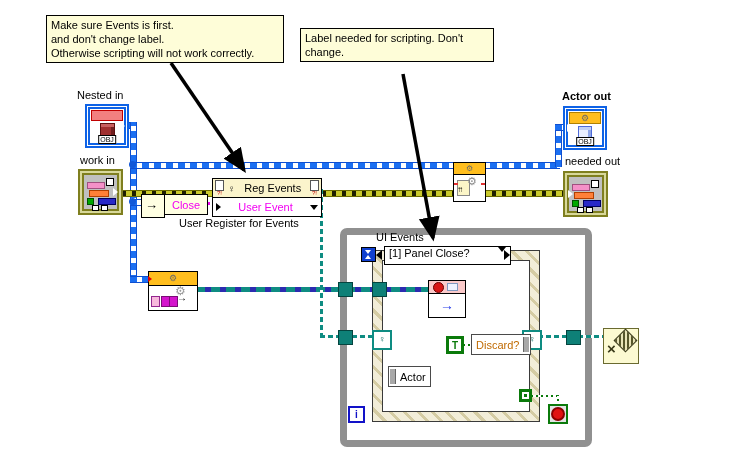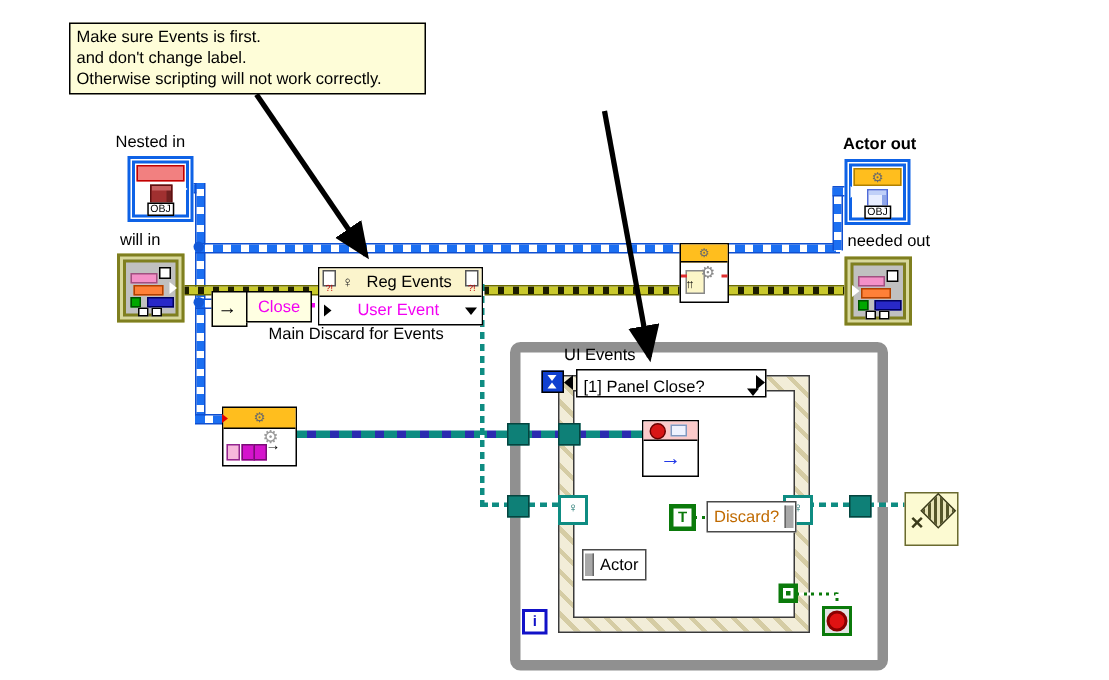--- a/index.html
+++ b/index.html
@@ -79,32 +79,34 @@
   <div class="tunnel t-teal" style="left:566px;top:330px;"></div>
   <div class="tunnel" style="left:519px;top:389px;background:#0b7a0b;">
     <div class="abs" style="left:3px;top:3px;width:7px;height:7px;background:#fff;">
       <div class="abs" style="left:2px;top:2px;width:3px;height:3px;background:#0b7a0b;"></div>
     </div>
   </div>
 
   <div class="comment" style="left:46px;top:15px;width:228px;">Make sure Events is first.
 and don't change label.
 Otherwise scripting will not work correctly.</div>
+  <div class="comment" style="left:300px;top:28px;width:184px;">Label needed for scripting. Don't
+change.</div>
 
   <div class="lbl" style="left:77px;top:89px;">Nested in</div>
   <div class="term-blue" style="left:85px;top:104px;">
     <div class="in2">
       <div class="abs" style="left:1px;top:1px;width:30px;height:9px;background:#f28080;border:1px solid #c00000;"></div>
       <div class="abs" style="left:10px;top:14px;width:13px;height:11px;background:#a03030;border:1px solid #5c1010;box-shadow:inset 0 3px 0 #c86060, inset -3px 0 0 #702020;"></div>
       <div class="objtag">OBJ</div>
       <div class="tri" style="right:-1px;top:13px;border-top:4px solid transparent;border-bottom:4px solid transparent;border-left:5px solid #fff;"></div>
     </div>
   </div>
 
-  <div class="lbl" style="left:80px;top:154px;">will in</div>
+  <div class="lbl" style="left:80px;top:154px;">work in</div>
   <div class="term-err" style="left:78px;top:169px;">
     <div class="in2">
       <div class="abs" style="left:22px;top:3px;width:6px;height:6px;background:#fff;border:1px solid #000;"></div>
       <div class="abs" style="left:3px;top:7px;width:16px;height:5px;background:#f490c8;border:1px solid #a05080;"></div>
       <div class="abs" style="left:5px;top:15px;width:18px;height:5px;background:#ff8038;border:1px solid #b04000;"></div>
       <div class="abs" style="left:14px;top:23px;width:16px;height:5px;background:#2828c8;border:1px solid #000060;"></div>
       <div class="abs" style="left:3px;top:23px;width:5px;height:5px;background:#00a800;border:1px solid #005000;"></div>
       <div class="abs" style="left:8px;top:30px;width:5px;height:4px;background:#fff;border:1px solid #000;"></div>
       <div class="abs" style="left:17px;top:30px;width:5px;height:4px;background:#fff;border:1px solid #000;"></div>
       <div class="tri" style="right:-1px;top:13px;border-top:4px solid transparent;border-bottom:4px solid transparent;border-left:5px solid #fff;"></div>
@@ -156,21 +158,21 @@
         <div class="pgic"></div>
           <div class="qex">?!</div>
       </div>
     </div>
     <div style="height:18px;background:#fff;display:flex;align-items:center;padding:0 3px;">
       <div class="tri" style="position:static;border-top:4px solid transparent;border-bottom:4px solid transparent;border-left:5px solid #000;"></div>
       <span style="flex:1;text-align:center;color:#f200f2;">User Event</span>
       <div class="tri" style="position:static;border-left:4px solid transparent;border-right:4px solid transparent;border-top:5px solid #000;"></div>
     </div>
   </div>
-  <div class="lbl" style="left:179px;top:217px;">Main Discard for Events</div>
+  <div class="lbl" style="left:179px;top:217px;">User Register for Events</div>
 
   <div class="node" style="left:453px;top:162px;width:31px;height:38px;">
     <div class="banner" style="height:11px;background:#ffbe1e;">
       <span class="gear" style="font-size:8px;">⚙</span>
     </div>
     <div style="position:relative;height:25px;">
       <div class="abs" style="left:3px;top:5px;width:11px;height:14px;background:#fcf6c8;border:1px solid #888;"></div>
       <span class="abs" style="left:13px;top:0px;font-size:11px;color:#8a8a8a;">⚙</span>
       <div class="abs" style="left:0px;top:8px;width:4px;height:2px;background:#e03030;"></div>
       <div class="abs" style="right:0px;top:8px;width:4px;height:2px;background:#e03030;"></div>
@@ -191,21 +193,21 @@
     </div>
     <div class="tri" style="left:-1px;top:4px;border-top:3px solid transparent;border-bottom:3px solid transparent;border-left:4px solid #e00000;"></div>
   </div>
 
   <div class="lbl" style="left:376px;top:231px;">UI Events</div>
   <div class="abs" style="left:361px;top:247px;width:13px;height:13px;background:#1040d0;border:1px solid #000;z-index:6;">
     <div class="tri" style="left:3px;top:2px;border-left:3px solid transparent;border-right:3px solid transparent;border-top:4px solid #fff;"></div>
     <div class="tri" style="left:3px;top:7px;border-left:3px solid transparent;border-right:3px solid transparent;border-bottom:4px solid #fff;"></div>
   </div>
   <div class="tri" style="left:376px;top:250px;border-top:5px solid transparent;border-bottom:5px solid transparent;border-right:6px solid #000;z-index:6;"></div>
-  <div class="abs" style="left:384px;top:246px;width:117px;height:17px;background:#fff;border:1px solid #000;z-index:6;display:flex;align-items:flex-end;padding:0 4px;">
+  <div class="abs" style="left:384px;top:246px;width:117px;height:17px;background:#fff;border:1px solid #000;z-index:6;display:flex;align-items:flex-start;padding:0 4px;">
     <span style="flex:1;">[1] Panel Close?</span>
     <div class="tri" style="position:static;border-left:4px solid transparent;border-right:4px solid transparent;border-top:5px solid #000;"></div>
   </div>
   <div class="tri" style="left:504px;top:250px;border-top:5px solid transparent;border-bottom:5px solid transparent;border-left:6px solid #000;z-index:6;"></div>
 
   <div class="abs" style="left:372px;top:330px;width:16px;height:16px;background:#fff;border:2px solid #0e8c82;z-index:6;text-align:center;">
     <span style="font-size:9px;line-height:12px;color:#0b6b63;">♀</span>
   </div>
   <div class="abs" style="left:522px;top:330px;width:16px;height:16px;background:#fff;border:2px solid #0e8c82;z-index:6;text-align:center;">
     <span style="font-size:9px;line-height:12px;color:#0b6b63;">♀</span>

